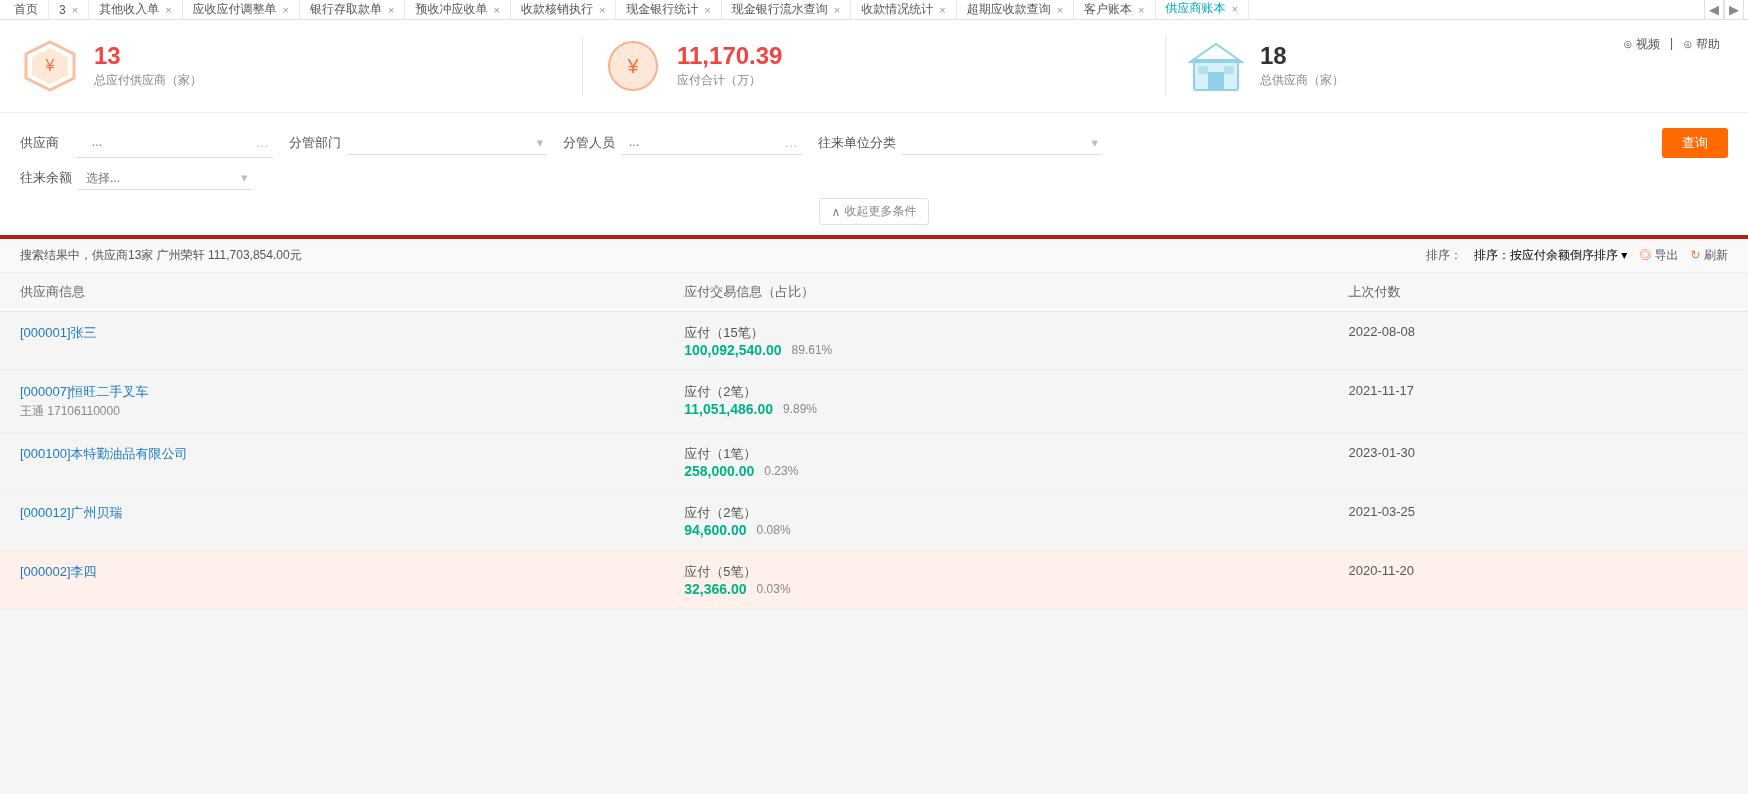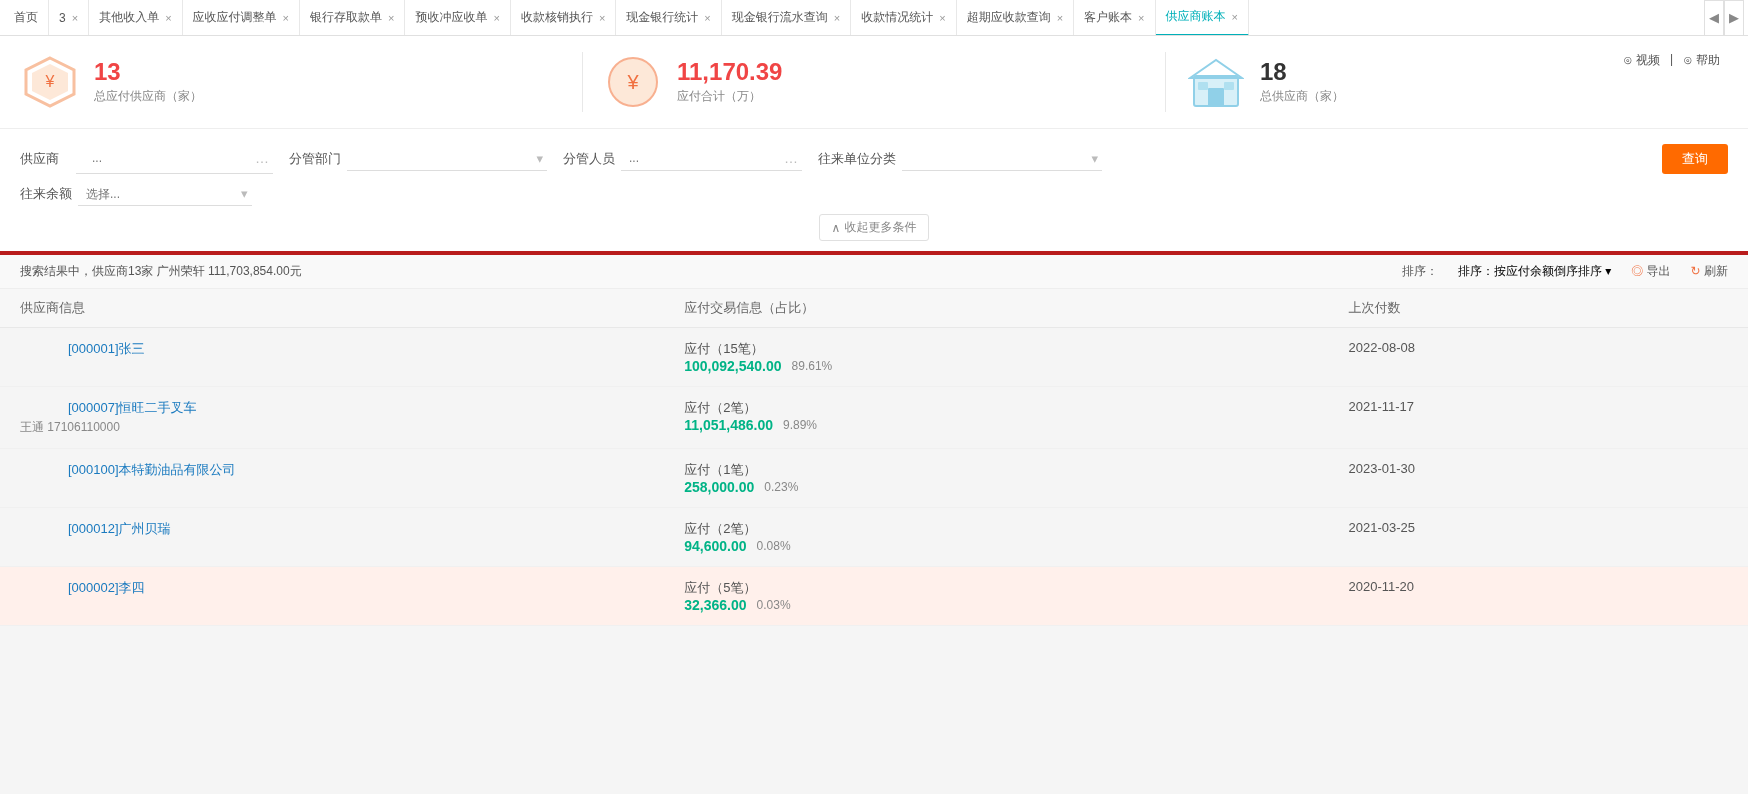--- a/index.html
+++ b/index.html
@@ -1,21 +1,21 @@
 <!DOCTYPE html>
 <html><head>
   <meta charset="utf-8">
   <style>
     * { box-sizing: border-box; margin: 0; padding: 0; }
     body { font-family: 'Microsoft YaHei', Arial, sans-serif; font-size: 13px; background: #f5f5f5; color: #333; overflow-x: hidden; }
 
     
     .top-nav {
       display: flex; align-items: center; background: #fff; border-bottom: 1px solid #e0e0e0;
-      height: 36px; padding: 0 4px; overflow: hidden;
+      height: 20px; padding: 0 4px; overflow: hidden;
     }
     .nav-tab {
       display: flex; align-items: center; padding: 0 10px; height: 36px; cursor: pointer;
       white-space: nowrap; font-size: 12px; color: #555; border-right: 1px solid #e8e8e8;
       flex-shrink: 0;
     }
     .nav-tab.active { color: #00b0b9; border-bottom: 2px solid #00b0b9; }
     .nav-tab .close-x { margin-left: 6px; color: #999; font-size: 11px; }
     .nav-arrows { display: flex; margin-left: auto; }
     .nav-arrow { width: 20px; height: 36px; display: flex; align-items: center; justify-content: center; cursor: pointer; color: #888; border: 1px solid #e0e0e0; }
@@ -64,32 +64,32 @@
       font-size: 12px; color: #888; cursor: pointer; padding: 4px 12px;
       border: 1px solid #e0e0e0; border-radius: 3px; background: #fff;
       width: fit-content; margin: 0 auto;
     }
 
     
     .result-bar {
       background: #f9f9f9; border-bottom: 1px solid #eee; padding: 8px 20px;
       display: flex; align-items: center; font-size: 12px; color: #555;
     }
-    .result-bar .right-actions { margin-left: auto; display: flex; align-items: center; gap: 20px; color: #555; font-size: 12px; justify-content: flex-end; }
+    .result-bar .right-actions { margin-left: auto; display: flex; align-items: center; gap: 12px; color: #555; font-size: 12px; justify-content: flex-end; }
     .result-bar .right-actions span { cursor: pointer; }
     .sort-label { color: #555; }
     .sort-link { color: #000000; cursor: pointer; }
     .data-table { width: 100%; border-collapse: collapse; }
     .data-table th {
       background: #f7f7f7; padding: 10px 20px; text-align: left; font-weight: normal;
       color: #666; font-size: 13px; border-bottom: 1px solid #e8e8e8;
     }
     .data-table td { padding: 12px 20px; border-bottom: 1px solid #f0f0f0; font-size: 13px; vertical-align: top; }
     .data-table tr.highlighted td { background: #fff0eb; }
-    .supplier-link { color: #1a7abf; cursor: pointer; text-decoration: none; margin-left: 48px; }
+    .supplier-link { color: #1a7abf; cursor: pointer; text-decoration: none; }
     .supplier-sub { color: #888; font-size: 12px; margin-top: 2px; }
     .tx-count { color: #555; font-size: 13px; }
     .tx-amount { color: #00b386; font-size: 14px; font-weight: bold; cursor: pointer; }
     .tx-percent { color: #888; font-size: 12px; margin-left: 10px; }
     .date-text { color: #555; font-size: 13px; }
     .table-container { position: relative; overflow-x: auto; }
   </style>
 </head>
 <body>
 

